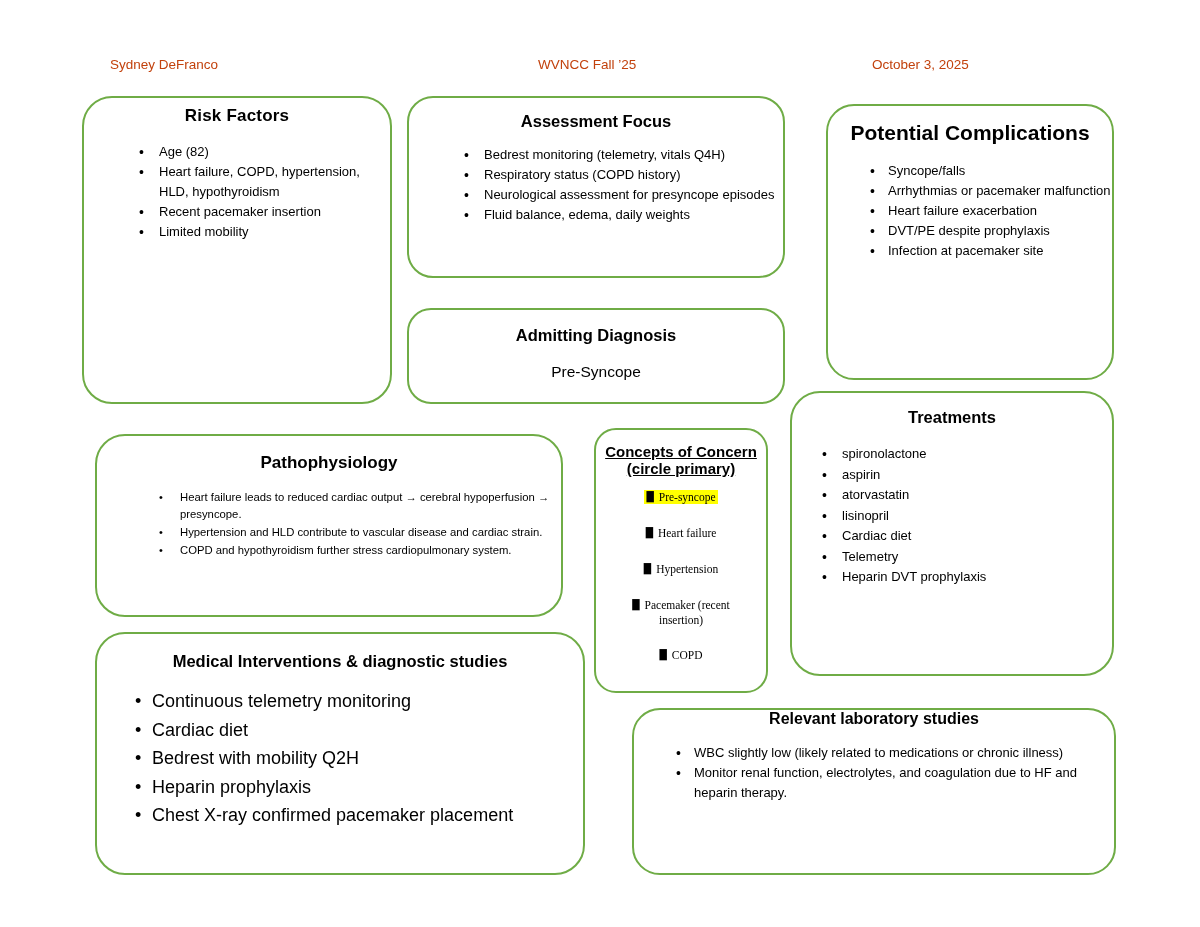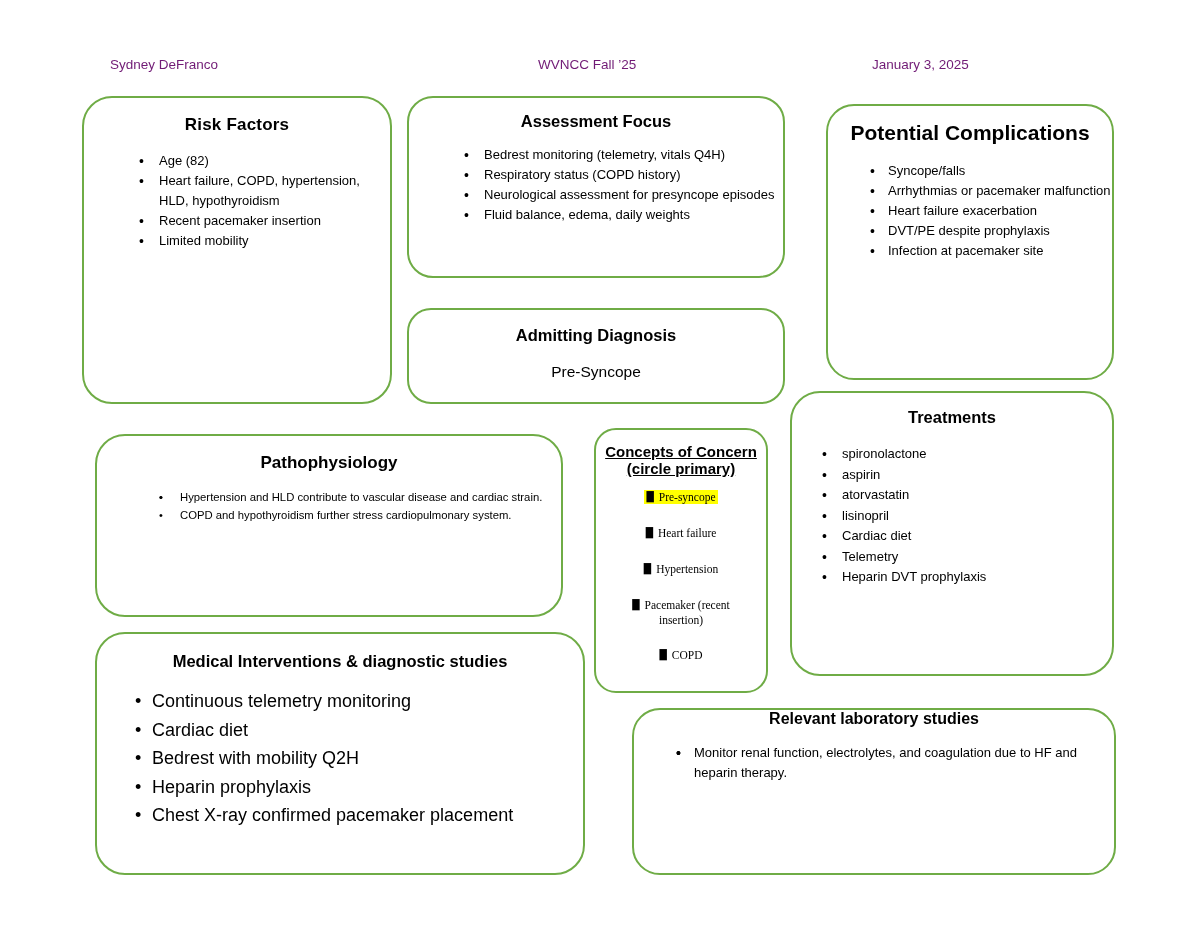--- a/index.html
+++ b/index.html
@@ -23,21 +23,21 @@
     top: 56px;
     left: 0;
     width: 1200px;
     height: 22px;
   }
   .header span {
     position: absolute;
     font-size: 13.5px;
     line-height: 18px;
     white-space: nowrap;
-    color: #701a75;
+    color: #c2410c;
   }
   .hdr-name  { left: 110px; }
   .hdr-title { left: 538px; }
   .hdr-date  { left: 872px; }
 
   
   .box {
     position: absolute;
     box-sizing: border-box;
     border: 2.2px solid var(--green, #6FAC46);
@@ -78,21 +78,21 @@
     line-height: inherit;
   }
 
   
 
   
   #box-risk {
     left: 82px; top: 96px; width: 310px; height: 308px;
     border-radius: 30px;
   }
-  #box-risk .title { font-size: 17px; margin-top: 17px; letter-spacing: .2px; }
+  #box-risk .title { font-size: 17px; margin-top: 8px; letter-spacing: .2px; }
   #box-risk ul { margin-top: 16px; font-size: 13px; line-height: 20px; }
   #box-risk li { padding-left: 75px; }
   #box-risk li .bullet { left: 55px; }
 
   
   #box-assess {
     left: 407px; top: 96px; width: 378px; height: 182px;
     border-radius: 26px;
   }
   #box-assess .title { font-size: 16.5px; margin-top: 14px; }
@@ -197,21 +197,21 @@
   #box-labs ul { margin-top: 15px; font-size: 13px; line-height: 20px; }
   #box-labs li { padding-left: 60px; }
   #box-labs li .bullet { left: 42px; }
 </style>
 </head>
 <body>
 
 <div class="header">
   <span class="hdr-name">Sydney DeFranco</span>
   <span class="hdr-title">WVNCC Fall ’25</span>
-  <span class="hdr-date">January 3, 2025</span>
+  <span class="hdr-date">October 3, 2025</span>
 </div>
 
 <div class="box" id="box-risk">
   <div class="title">Risk Factors</div>
   <ul class="std-list">
     <li>
         <span class="bullet">•</span>
         <span class="txt">Age (82)</span>
       </li>
     <li>
@@ -280,20 +280,21 @@
 <div class="box" id="box-admit">
   <div class="title">Admitting Diagnosis</div>
   <div class="value">Pre-Syncope</div>
 </div>
 
 <div class="box" id="box-patho">
   <div class="title">Pathophysiology</div>
   <ul class="std-list">
     <li>
         <span class="bullet">•</span>
+        <span class="txt">Heart failure leads to reduced cardiac output → cerebral hypoperfusion → presyncope.</span>
       </li>
     <li>
         <span class="bullet">•</span>
         <span class="txt">Hypertension and HLD contribute to vascular disease and cardiac strain.</span>
       </li>
     <li>
         <span class="bullet">•</span>
         <span class="txt">COPD and hypothyroidism further stress cardiopulmonary system.</span>
       </li>
   </ul>
@@ -371,19 +372,20 @@
         <span class="txt">Chest X-ray confirmed pacemaker placement</span>
       </li>
   </ul>
 </div>
 
 <div class="box" id="box-labs">
   <div class="title">Relevant laboratory studies</div>
   <ul class="std-list">
     <li>
         <span class="bullet">•</span>
+        <span class="txt">WBC slightly low (likely related to medications or chronic illness)</span>
       </li>
     <li>
         <span class="bullet">•</span>
         <span class="txt">Monitor renal function, electrolytes, and coagulation due to HF and heparin therapy.</span>
       </li>
   </ul>
 </div>
 
 </body></html>

